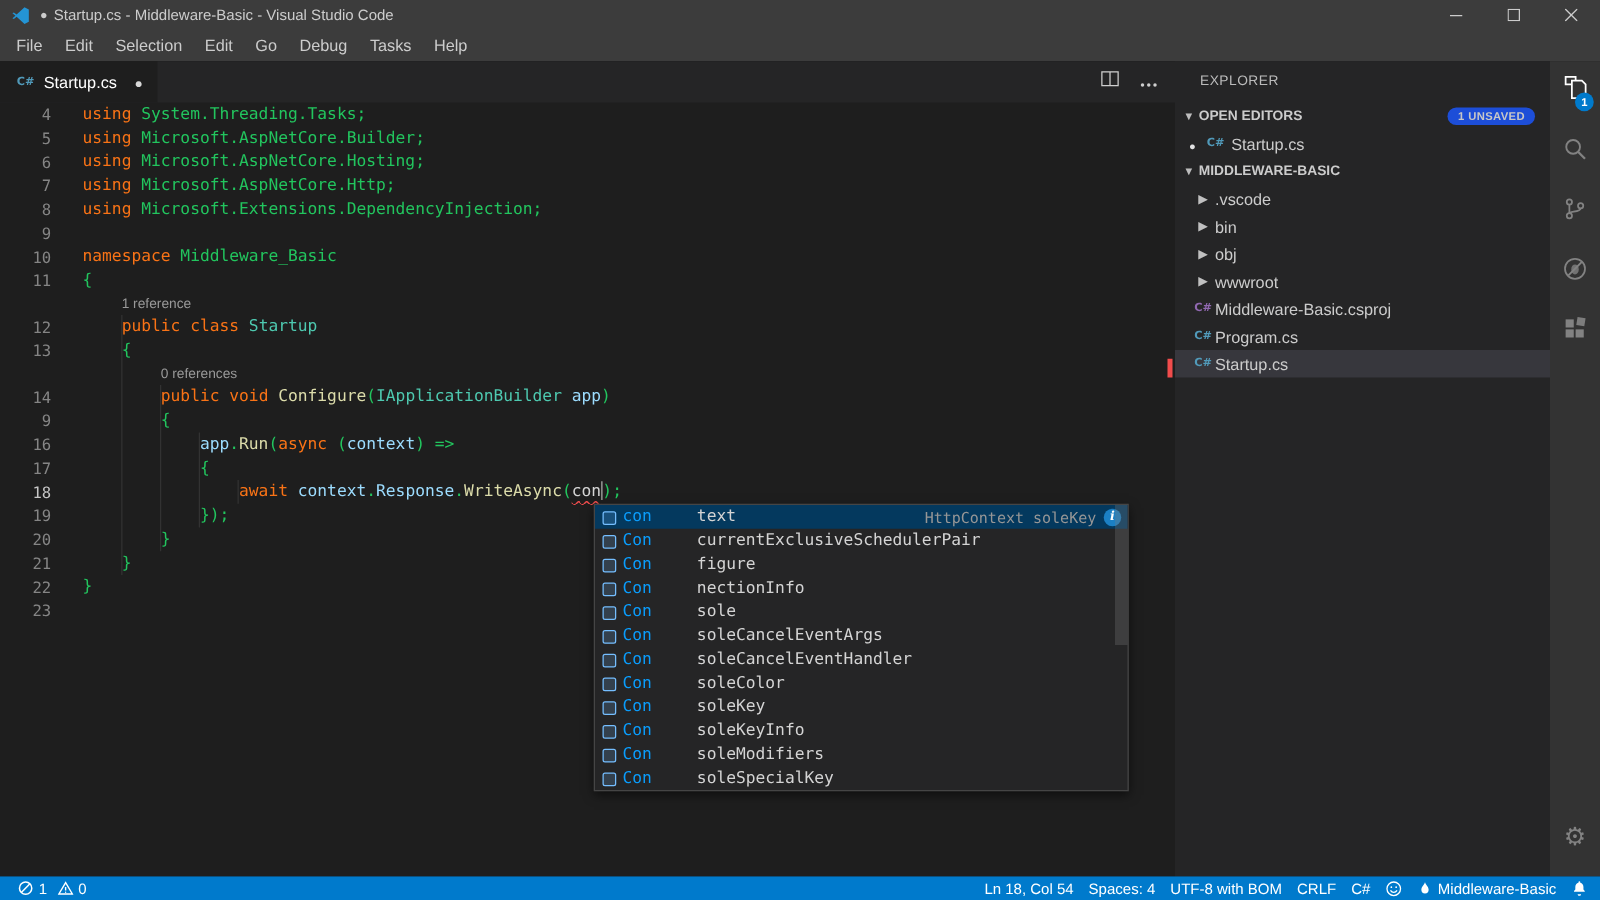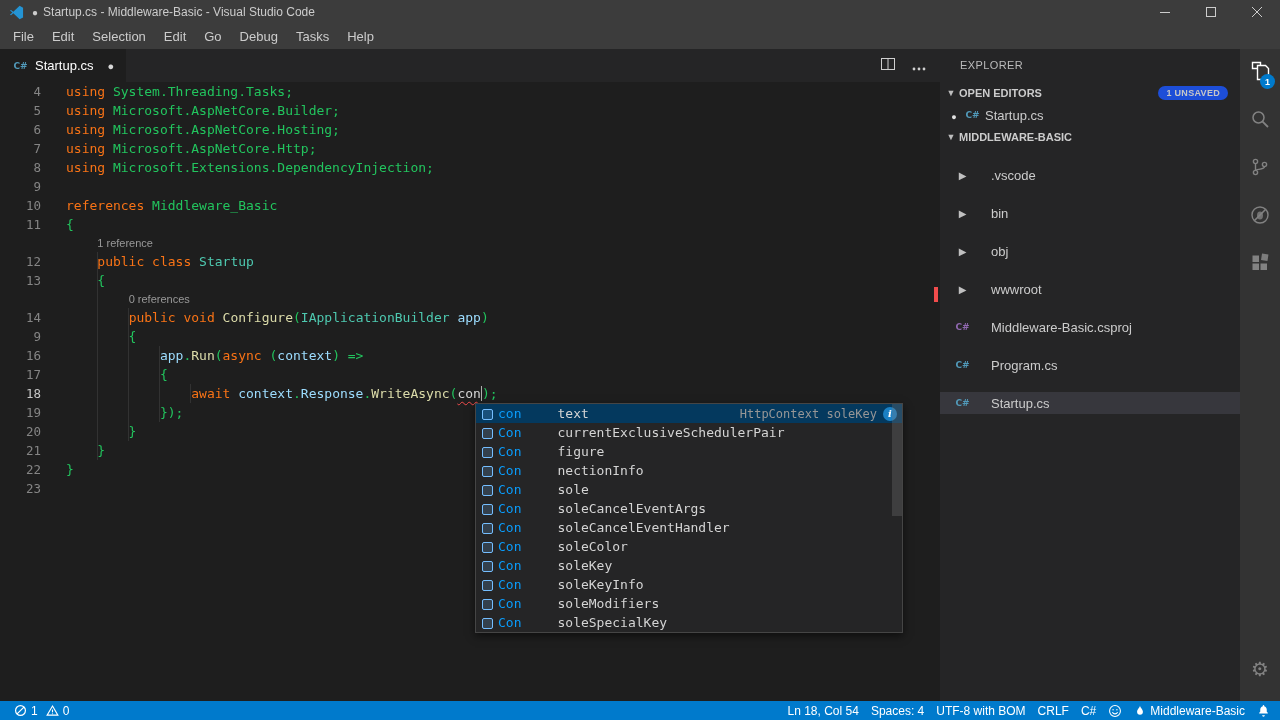--- a/index.html
+++ b/index.html
@@ -61,21 +61,21 @@
   .sidebar-title { height:33px; line-height:33px; padding-left:20px; font-size:11px; color:#bbbbbb; letter-spacing:.4px; }
   .section-header { height:22px; display:flex; align-items:center; font-size:11px; font-weight:bold; color:#cccccc; padding-left:3px; cursor:pointer; }
   .chev-d { width:16px; text-align:center; color:#bdbdbd; font-size:9px; }
   .chev-d::before { content:"▼"; }
   .chev-r { width:17px; text-align:center; color:#c0c0c0; font-size:10px; }
   .chev-r::before { content:"▶"; }
   .badge-pill { margin-left:auto; margin-right:12px; background:#1d4ed8; color:#c7c7c7; font-size:9px; font-weight:bold; padding:2px 8px; border-radius:10px; letter-spacing:.3px; }
   .oe-row { height:22px; display:flex; align-items:center; padding-left:8px; gap:4px; cursor:pointer; }
   .mod-dot { width:12px; text-align:center; }
   .mod-dot::before { content:"●"; color:#e2e2e2; font-size:9px; }
-  .tree-row { height:22px; display:flex; align-items:center; padding-left:14px; gap:20px; cursor:pointer;margin-top:16px; }
+  .tree-row { height:22px; display:flex; align-items:center; padding-left:14px; gap:1px; cursor:pointer; }
   .tree-row.selected { background:#37373d; }
   .fi { flex:none; width:17px; text-align:center; font-weight:bold; font-size:9px; font-family:"DejaVu Sans",sans-serif; }
   .fi-cs::before { content:"C#"; color:#519aba; }
   .fi-csproj::before { content:"C#"; color:#9068b0; }
   .tree-label { white-space:nowrap; }
 
   
   .activitybar { width:40px; background:#333333; display:flex; flex-direction:column; align-items:center; }
   .ab-item { width:40px; height:48px; display:flex; align-items:center; justify-content:center; color:#828282; position:relative; cursor:pointer; }
   .ab-item.active { color:#ffffff; }
@@ -164,21 +164,21 @@
         <div class="indent-guide" style="left:159px; top:264px; height:76px;"></div>
         <div class="indent-guide" style="left:190px; top:302px; height:19px;"></div>
 
         <div id="code-rows">
             <div class="row"><span class="ln">4</span><span class="code-txt"><span class="seg-kw">using</span><span class="seg-pl"> System.Threading.Tasks;</span></span></div>
             <div class="row"><span class="ln">5</span><span class="code-txt"><span class="seg-kw">using</span><span class="seg-pl"> Microsoft.AspNetCore.Builder;</span></span></div>
             <div class="row"><span class="ln">6</span><span class="code-txt"><span class="seg-kw">using</span><span class="seg-pl"> Microsoft.AspNetCore.Hosting;</span></span></div>
             <div class="row"><span class="ln">7</span><span class="code-txt"><span class="seg-kw">using</span><span class="seg-pl"> Microsoft.AspNetCore.Http;</span></span></div>
             <div class="row"><span class="ln">8</span><span class="code-txt"><span class="seg-kw">using</span><span class="seg-pl"> Microsoft.Extensions.DependencyInjection;</span></span></div>
             <div class="row"><span class="ln">9</span><span class="code-txt"></span></div>
-            <div class="row"><span class="ln">10</span><span class="code-txt"><span class="seg-kw">references</span><span class="seg-pl"> Middleware_Basic</span></span></div>
+            <div class="row"><span class="ln">10</span><span class="code-txt"><span class="seg-kw">namespace</span><span class="seg-pl"> Middleware_Basic</span></span></div>
             <div class="row"><span class="ln">11</span><span class="code-txt"><span class="seg-pl">{</span></span></div>
             <div class="row codelens-row"><span class="ln"></span><span class="codelens" style="margin-left: 56.328px;">1 reference</span></div>
             <div class="row"><span class="ln">12</span><span class="code-txt"><span class="seg-pl">    </span><span class="seg-kw">public</span><span class="seg-pl"> </span><span class="seg-kw">class</span><span class="seg-pl"> </span><span class="seg-type">Startup</span></span></div>
             <div class="row"><span class="ln">13</span><span class="code-txt"><span class="seg-pl">    {</span></span></div>
             <div class="row codelens-row"><span class="ln"></span><span class="codelens" style="margin-left: 87.656px;">0 references</span></div>
             <div class="row"><span class="ln">14</span><span class="code-txt"><span class="seg-pl">        </span><span class="seg-kw">public</span><span class="seg-pl"> </span><span class="seg-kw">void</span><span class="seg-pl"> </span><span class="seg-method">Configure</span><span class="seg-pl">(</span><span class="seg-type">IApplicationBuilder</span><span class="seg-pl"> </span><span class="seg-var">app</span><span class="seg-pl">)</span></span></div>
             <div class="row"><span class="ln">9</span><span class="code-txt"><span class="seg-pl">        {</span></span></div>
             <div class="row"><span class="ln">16</span><span class="code-txt"><span class="seg-pl">            </span><span class="seg-var">app</span><span class="seg-pl">.</span><span class="seg-method">Run</span><span class="seg-pl">(</span><span class="seg-kw">async</span><span class="seg-pl"> (</span><span class="seg-var">context</span><span class="seg-pl">) =&gt;</span></span></div>
             <div class="row"><span class="ln">17</span><span class="code-txt"><span class="seg-pl">            {</span></span></div>
             <div class="row"><span class="ln active">18</span><span class="code-txt"><span class="seg-pl">                </span><span class="seg-kw">await</span><span class="seg-pl"> </span><span class="seg-var">context</span><span class="seg-pl">.</span><span class="seg-var">Response</span><span class="seg-pl">.</span><span class="seg-method">WriteAsync</span><span class="seg-pl">(</span><span class="seg-err">con</span><span class="caret"></span><span class="seg-pl">)</span><span class="seg-pl">;</span></span></div>

